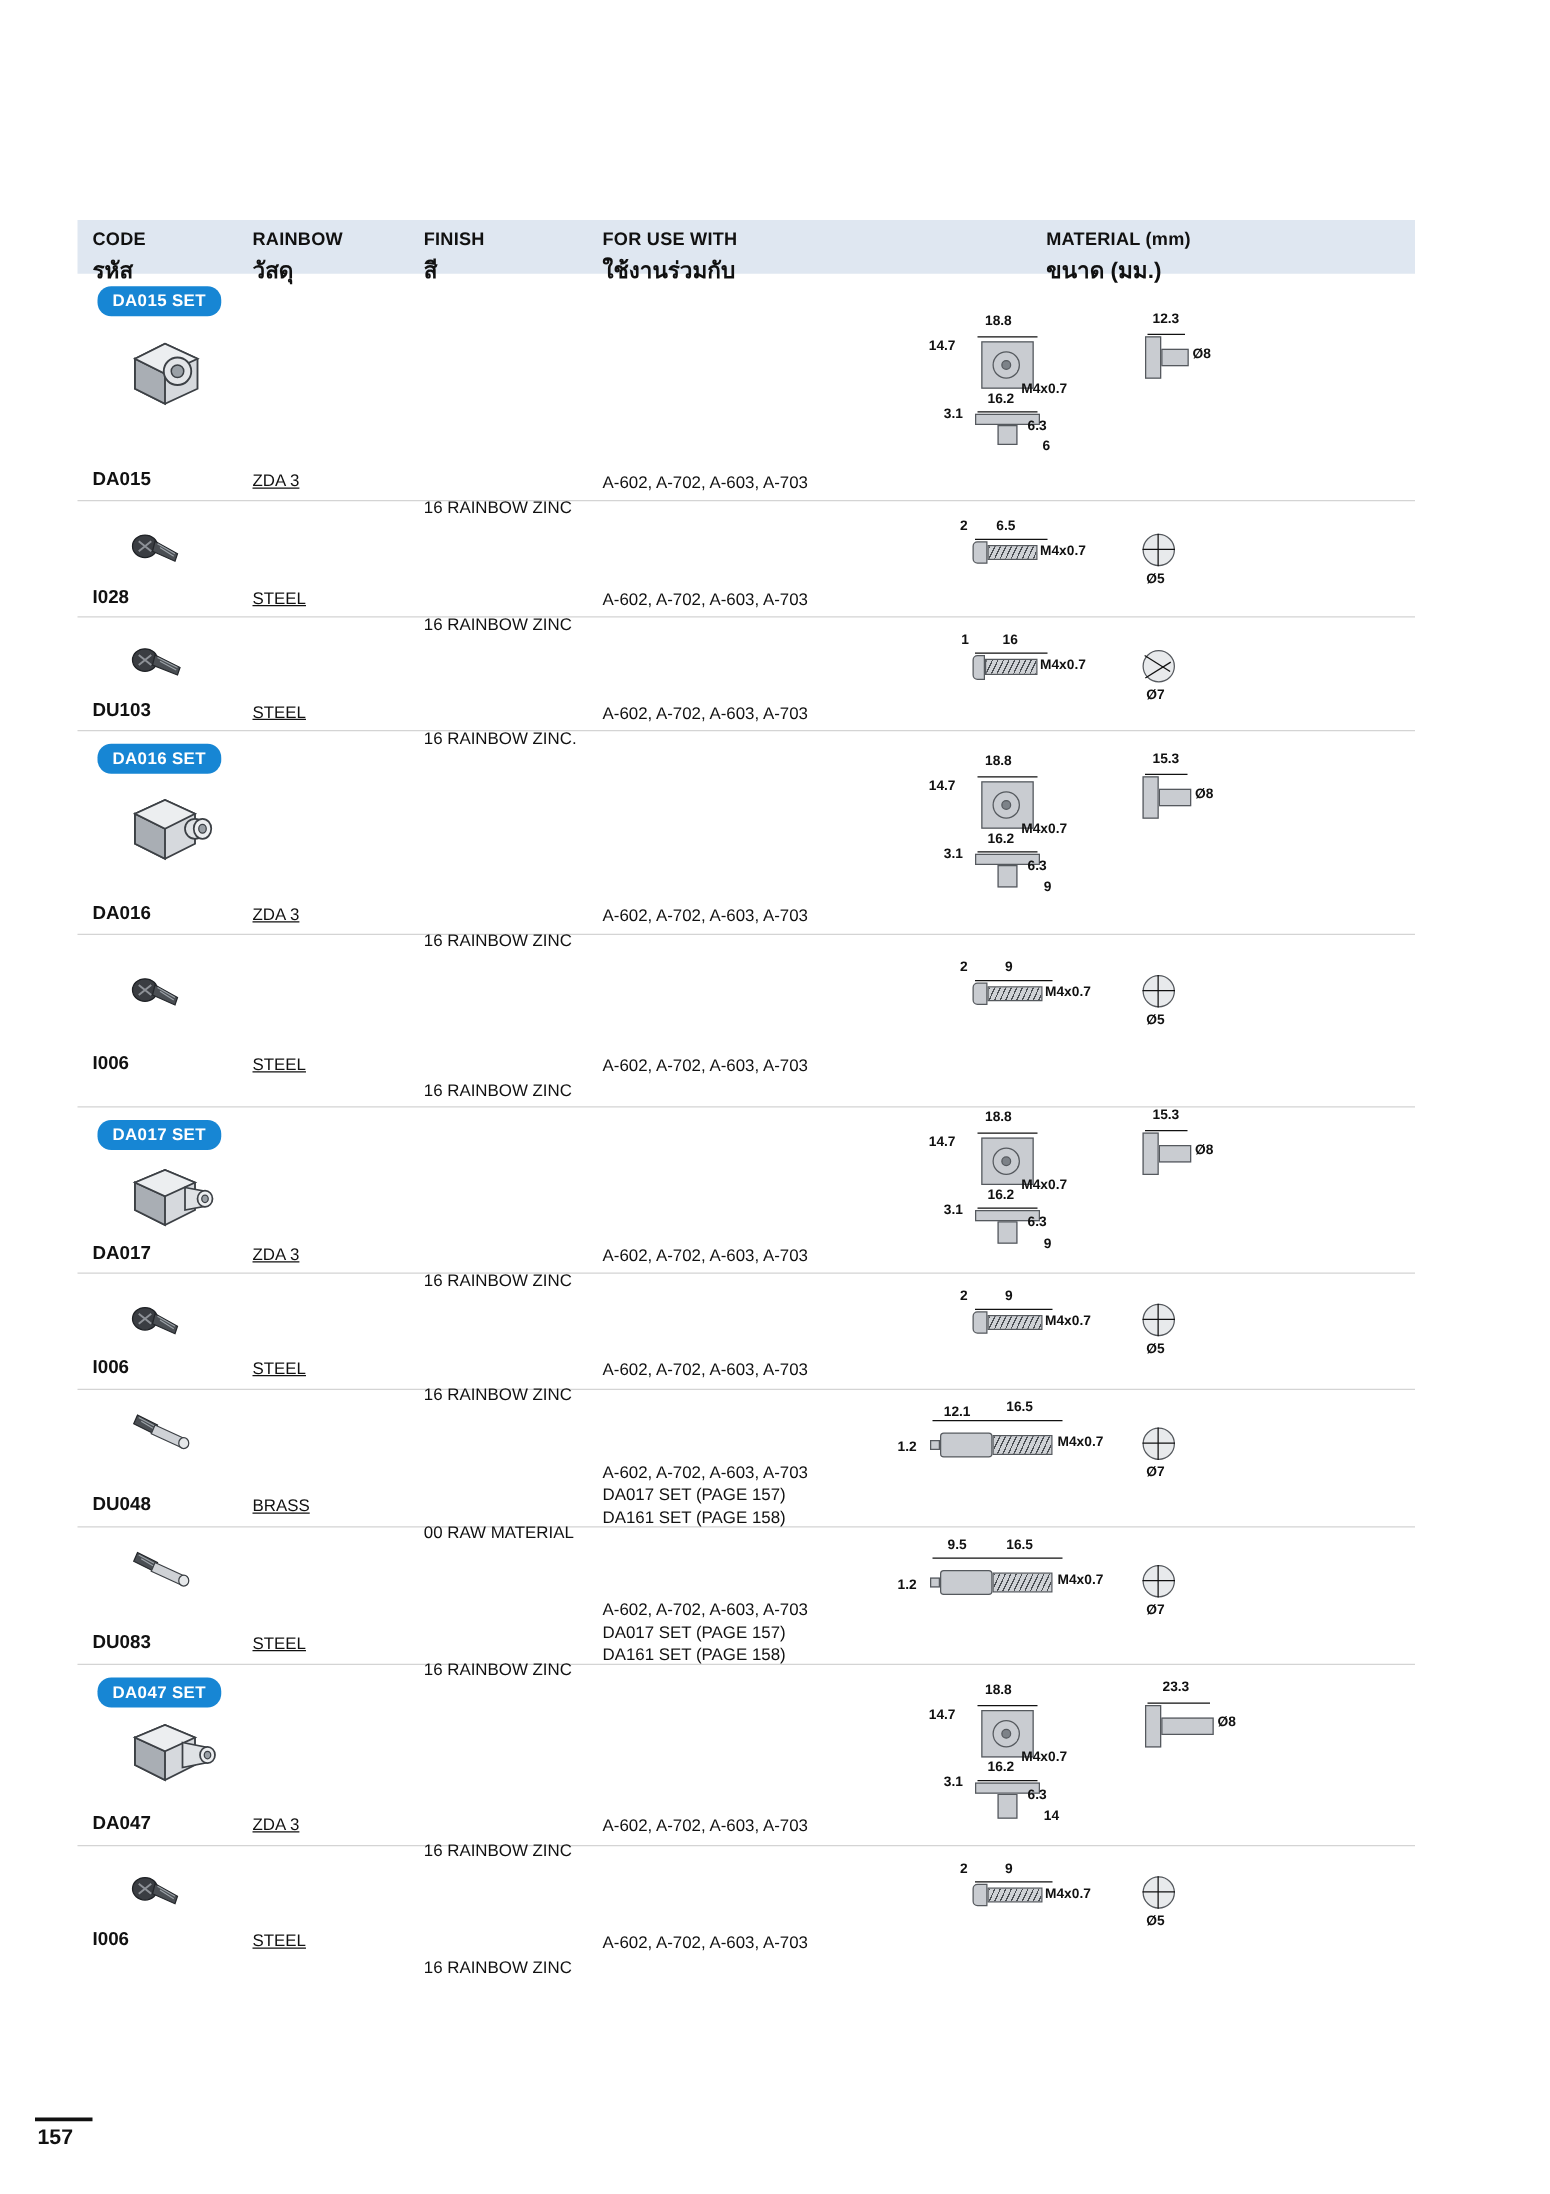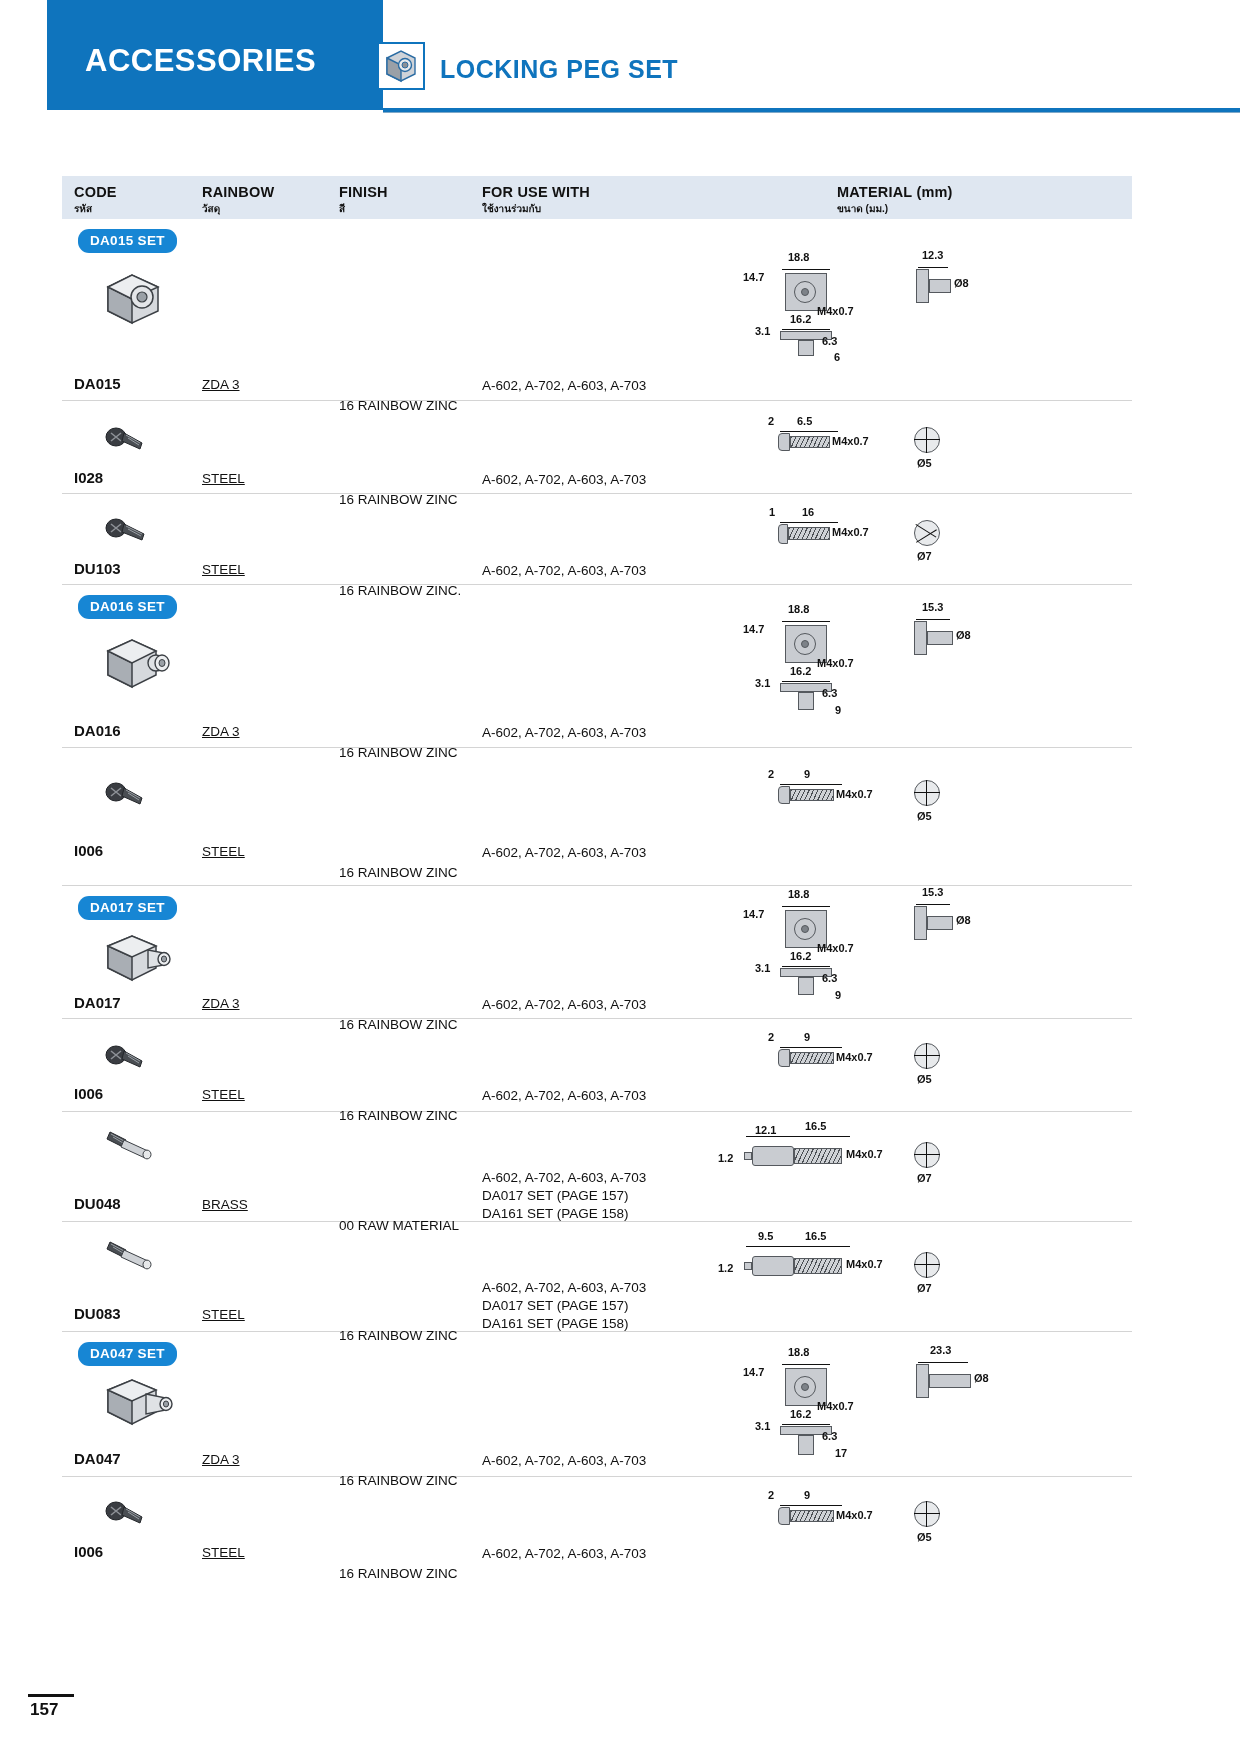--- a/index.html
+++ b/index.html
@@ -85,21 +85,21 @@
     position: absolute;
     top: 8px;
     font-size: 14.5px;
     font-weight: bold;
     color: #111;
     letter-spacing: 0.2px;
   }
   .thead .h2 {
     position: absolute;
     top: 25px;
-    font-size: 10px;
+    font-size: 18px;
     font-weight: bold;
     color: #111;
   }
   .c-code  { left: 12px; }
   .c-mat   { left: 140px; }
   .c-fin   { left: 277px; }
   .c-use   { left: 420px; }
   .c-dim   { left: 775px; }
 
   .row {
@@ -190,35 +190,20 @@
     width: 46px;
     height: 3px;
     background: #111;
   }
 </style>
 </head>
 <body>
 
 <div class="page">
 
-  <div class="header">
-    <div class="header-blue"></div>
-    <div class="header-title">ACCESSORIES</div>
-    <div class="header-rule"></div>
-    <div class="header-rule2"></div>
-    <div class="header-icon">
-      <svg width="44" height="44" viewBox="0 0 44 44">
-        <polygon points="8,14 22,7 36,14 36,30 22,37 8,30" fill="#cfd3d8" stroke="#2b6ca3" stroke-width="1.4"></polygon>
-        <polygon points="8,14 22,21 22,37 8,30" fill="#9aa0a7" stroke="#2b6ca3" stroke-width="1.4"></polygon>
-        <circle cx="26" cy="21" r="6.5" fill="#e8eaec" stroke="#2b6ca3" stroke-width="1.4"></circle>
-        <circle cx="26" cy="21" r="3" fill="#8b9096" stroke="#2b6ca3" stroke-width="1"></circle>
-      </svg>
-    </div>
-    <div class="header-sub">LOCKING PEG SET</div>
-  </div>
 
   <div class="table">
 
     <div class="thead">
       <div class="h c-code">CODE</div>
       <div class="h2 c-code">รหัส</div>
       <div class="h c-mat">RAINBOW</div>
       <div class="h2 c-mat">วัสดุ</div>
       <div class="h c-fin">FINISH</div>
       <div class="h2 c-fin">สี</div>
@@ -540,21 +525,21 @@
         <div class="part" style="left:83px; top:36px; width:42px; height:38px"></div>
         <div class="circ" style="left:92px; top:44px; width:22px; height:22px"></div>
         <div class="circ" style="left:99px; top:51px; width:8px; height:8px; background:#7d8288"></div>
         <div class="dim" style="left:115px; top:68px">M4x0.7</div>
         <div class="dim" style="left:53px; top:88px">3.1</div>
         <div class="dim" style="left:88px; top:76px">16.2</div>
         <div class="ln" style="left:80px; top:92px; width:48px; height:1px"></div>
         <div class="part" style="left:78px; top:94px; width:52px; height:9px"></div>
         <div class="part" style="left:96px; top:103px; width:16px; height:20px"></div>
         <div class="dim" style="left:120px; top:98px">6.3</div>
-        <div class="dim" style="left:133px; top:115px">17</div>
+        <div class="dim" style="left:133px; top:115px">14</div>
         <div class="dim" style="left:228px; top:12px">23.3</div>
         <div class="ln" style="left:216px; top:30px; width:50px; height:1px"></div>
         <div class="part" style="left:214px; top:32px; width:13px; height:34px"></div>
         <div class="part" style="left:227px; top:42px; width:42px; height:14px"></div>
         <div class="dim" style="left:272px; top:40px">Ø8</div>
       </div>
     </div>
 
     <div class="row" style="height:96px; border-bottom:none">
       <div class="prodimg" style="top:20px">

